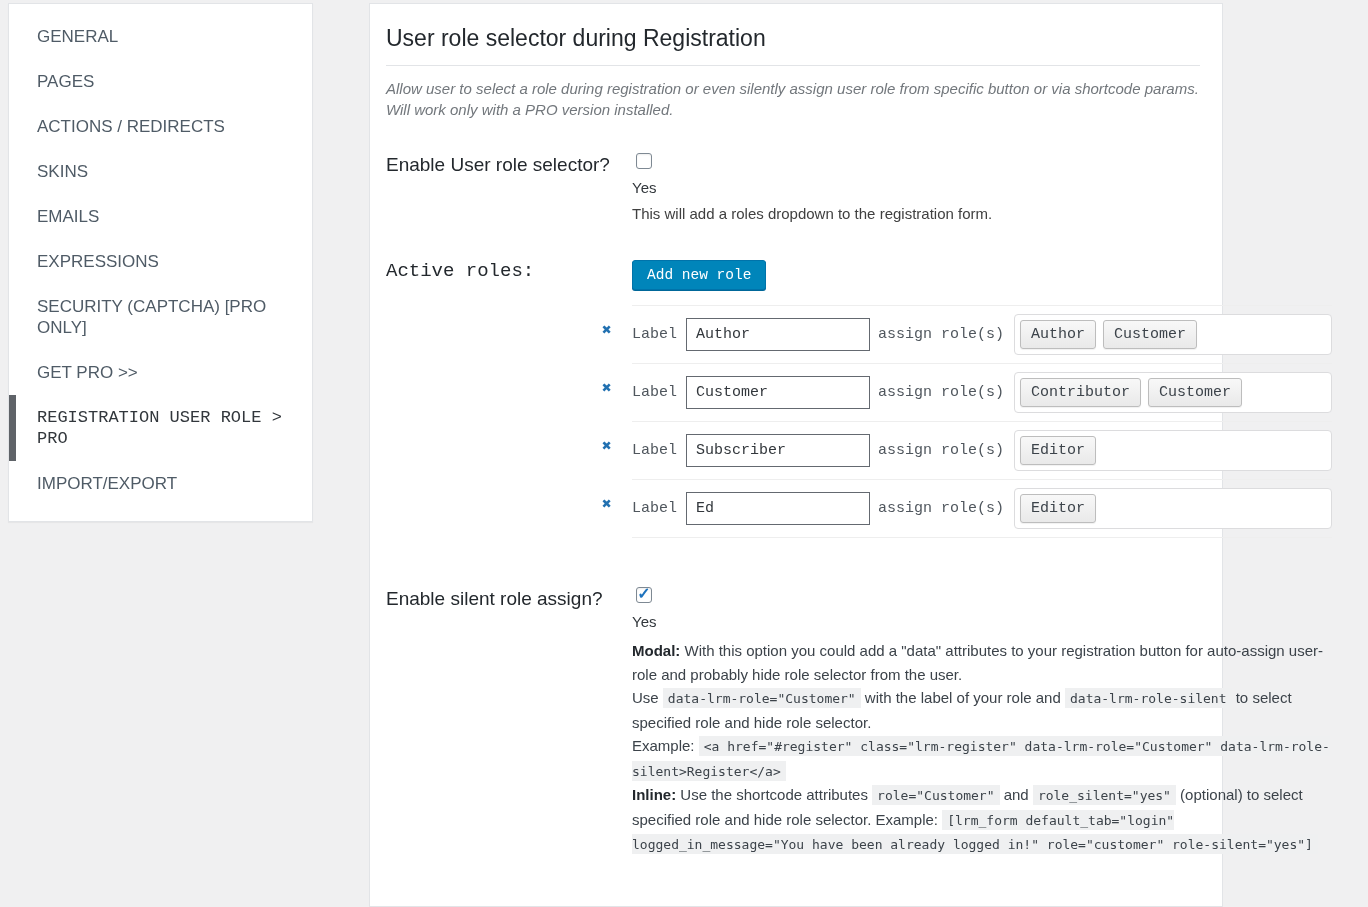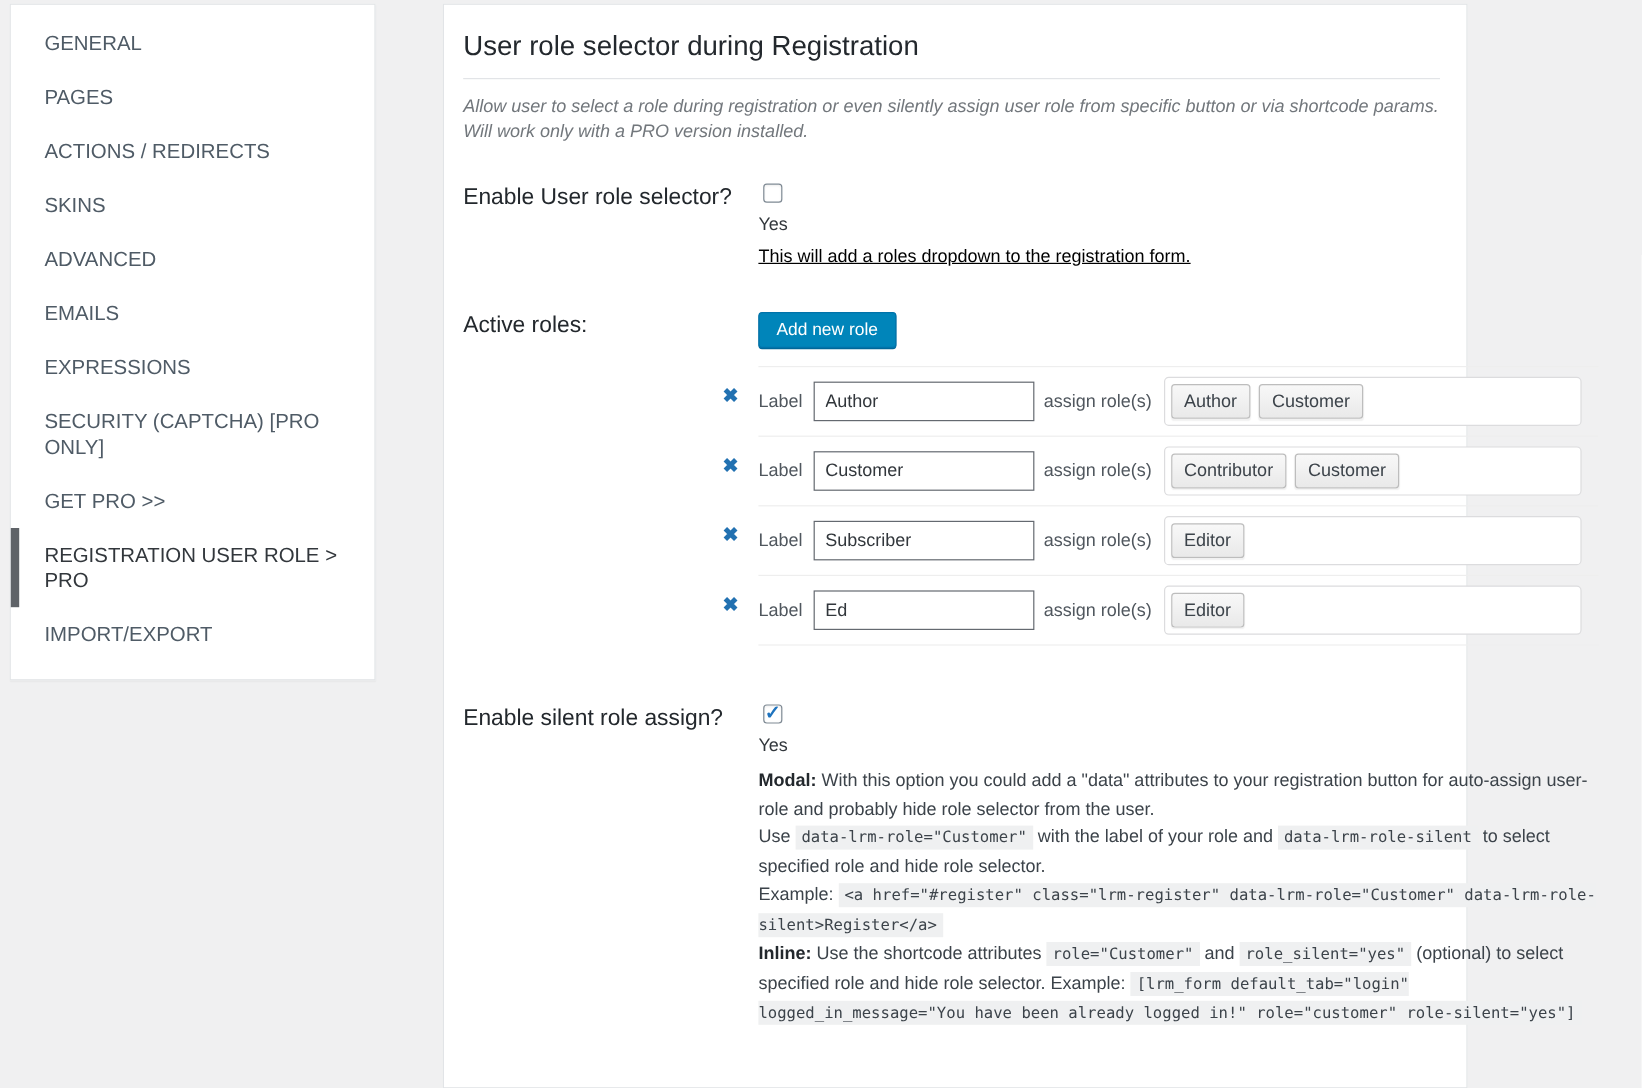--- a/index.html
+++ b/index.html
@@ -24,20 +24,21 @@
   .nav-item {
     padding: 12px 25px 12px 28px;
     font-size: 17px; line-height: 21px;
     color: #4f5b66;
     cursor: pointer;
   }
   .nav-item.active {
     border-left: 7px solid #5f6368;
     padding-left: 21px;
     color: #32373c;
+    font-family: Liberation Mono, monospace;
   }
 
   
   .main {
     position: absolute; left: 369px; top: 3px;
     width: 854px; height: 904px;
     background: #fff;
     border: 1px solid #e2e4e7;
     box-sizing: border-box;
     padding: 0 22px 0 16px;
@@ -50,21 +51,21 @@
     border-bottom: 1px solid #e2e4e7;
   }
   .desc {
     margin: 12px 0 0;
     font-size: 15px; font-style: italic;
     color: #72777c; line-height: 21px;
   }
 
   .form-row { display: flex; align-items: flex-start; }
   .row-enable  { margin-top: 33px; }
-  .row-roles   { margin-top: 36px; }
+  .row-roles   { margin-top: 36px; font-family: Liberation Mono, monospace; }
   .row-silent  { margin-top: 49px; }
   .field-label {
     width: 246px; flex: none;
     font-size: 19px; color: #23282d;
     padding-top: 1px; line-height: 21px;
   }
   .control { flex: 1; min-width: 0; }
 
   .cb-line {
     display: inline-flex; align-items: center; gap: 10px;
@@ -75,21 +76,21 @@
     border: 1px solid #7e8993; border-radius: 3px;
     background: #fff; position: relative;
     box-shadow: inset 0 1px 2px rgba(0,0,0,.07);
   }
   .checkbox.checked::after {
     content: "\2713";
     position: absolute; left: 0px; top: -4px;
     font-size: 16px; font-weight: bold;
     color: var(--check, #1e73be);
   }
-  .helper { margin-top: 7px; font-size: 15px; color: #000000; line-height: 21px; text-decoration: underline; }
+  .helper { margin-top: 7px; font-size: 15px; color: #404040; line-height: 21px; }
 
   .btn {
     display: inline-block;
     background: var(--primary, #0085ba);
     border: 1px solid var(--primary-border, #0073aa);
     box-shadow: 0 1px 0 #006799;
     color: #fff; border-radius: 3px;
     padding: 6px 14px;
     font-size: 14.5px; font-family: inherit;
     cursor: pointer;
@@ -148,21 +149,20 @@
   .save-btn { margin: 52px 0 0; padding: 6px 16px; }
 </style>
 </head>
 <body style="background: rgb(240, 240, 241);">
 
 <div class="sidebar" id="sidebar">
     <div class="nav-item">GENERAL</div>
     <div class="nav-item">PAGES</div>
     <div class="nav-item">ACTIONS / REDIRECTS</div>
     <div class="nav-item">SKINS</div>
-    <div class="nav-item">ADVANCED</div>
     <div class="nav-item">EMAILS</div>
     <div class="nav-item">EXPRESSIONS</div>
     <div class="nav-item">SECURITY (CAPTCHA) [PRO ONLY]</div>
     <div class="nav-item">GET PRO &gt;&gt;</div>
     <div class="nav-item active">REGISTRATION USER ROLE &gt; PRO</div>
     <div class="nav-item">IMPORT/EXPORT</div>
   </div>
 
 <div class="main">
 

